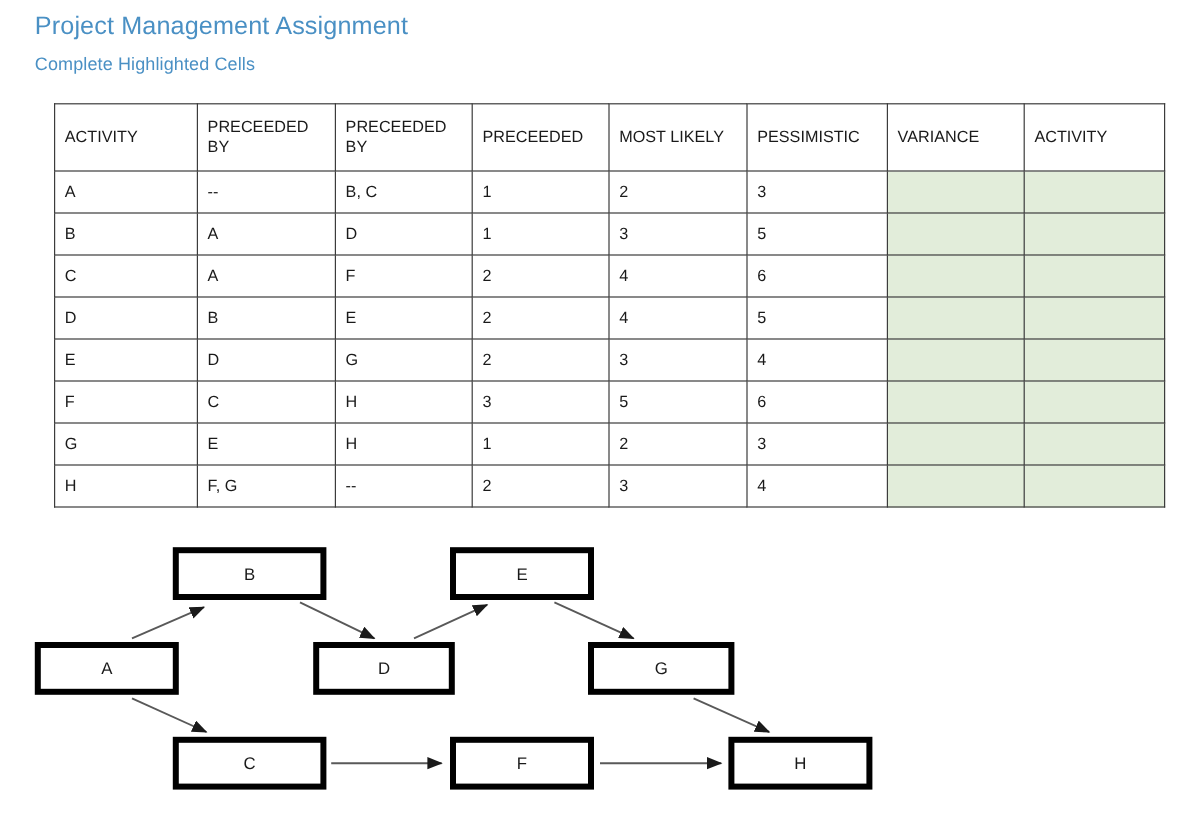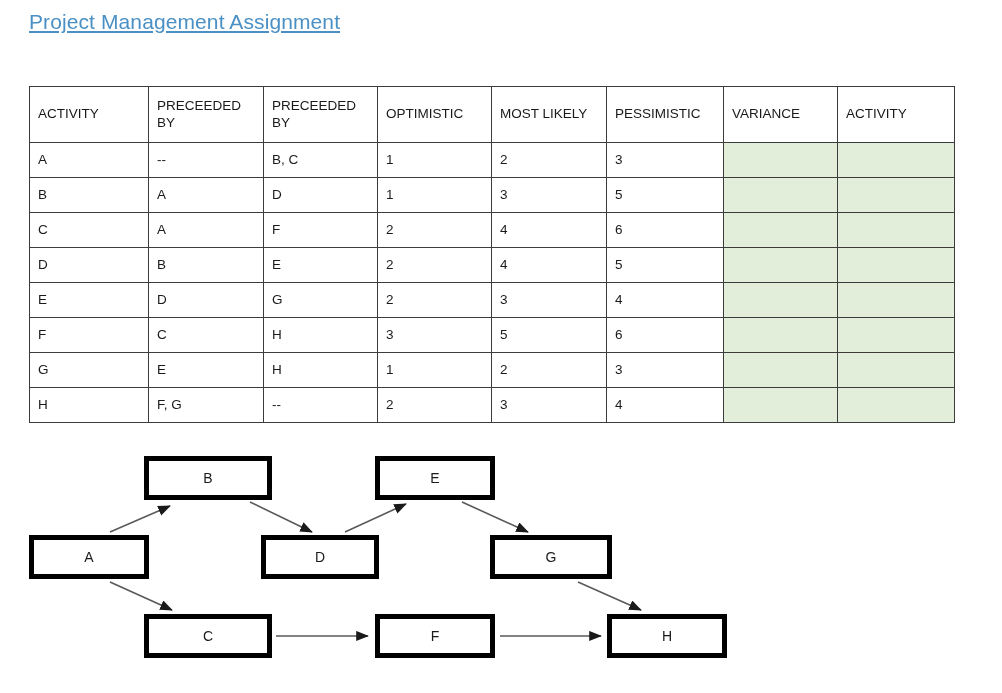--- a/index.html
+++ b/index.html
@@ -9,31 +9,31 @@
     background: #ffffff;
     font-family: "Liberation Sans", sans-serif;
     overflow: hidden;
   }
   .page { position: relative; width: 1002px; height: 693px; background:#fff; }
 
   
   .title {
     position: absolute; left: 29px; top: 10px;
     font-size: 21px; font-weight: 400; color: #4a90c4;
-    letter-spacing: 0.1px; white-space: nowrap; text-decoration: underline;
+    letter-spacing: 0.1px; white-space: nowrap;
   }
   .subtitle {
     position: absolute; left: 29px; top: 45px;
     font-size: 15px; font-weight: 400; color: #4a90c4;
     letter-spacing: 0.1px; white-space: nowrap;
   }
 
   
   .pert-table {
-    position: absolute; left: 29px; top: 86px;
+    position: absolute; left: 45px; top: 86px;
     width: 925px;
     border-collapse: collapse;
     table-layout: fixed;
   }
   .pert-table th, .pert-table td {
     border: 1px solid #3c3c3c;
     padding: 5px 8px;
     font-size: 13.5px;
     font-weight: 400;
     color: #1a1a1a;
@@ -78,38 +78,39 @@
   #node-F { left: 375px; top: 174px; width: 120px; height: 44px; }
   #node-G { left: 490px; top: 95px;  width: 122px; height: 44px; }
   #node-H { left: 607px; top: 174px; width: 120px; height: 44px; }
 </style>
 </head>
 <body>
 
 <div class="page">
 
   <div class="title">Project Management Assignment</div>
+  <div class="subtitle">Complete Highlighted Cells</div>
 
   <table class="pert-table">
     <colgroup>
       <col class="c-activity">
         <col class="c-preceded">
         <col class="c-followed">
         <col class="c-optimistic">
       <col class="c-mostlikely">
         <col class="c-pessimistic">
         <col class="c-expected">
         <col class="c-variance">
     </colgroup>
     <thead>
       <tr>
         <th>ACTIVITY</th>
         <th>PRECEEDED BY</th>
         <th>PRECEEDED BY</th>
-        <th>OPTIMISTIC</th>
+        <th>PRECEEDED</th>
         <th>MOST LIKELY</th>
         <th>PESSIMISTIC</th>
         <th>VARIANCE</th>
         <th>ACTIVITY</th>
       </tr>
     </thead>
     <tbody>
       <tr>
         <td>A</td>
         <td>--</td>

